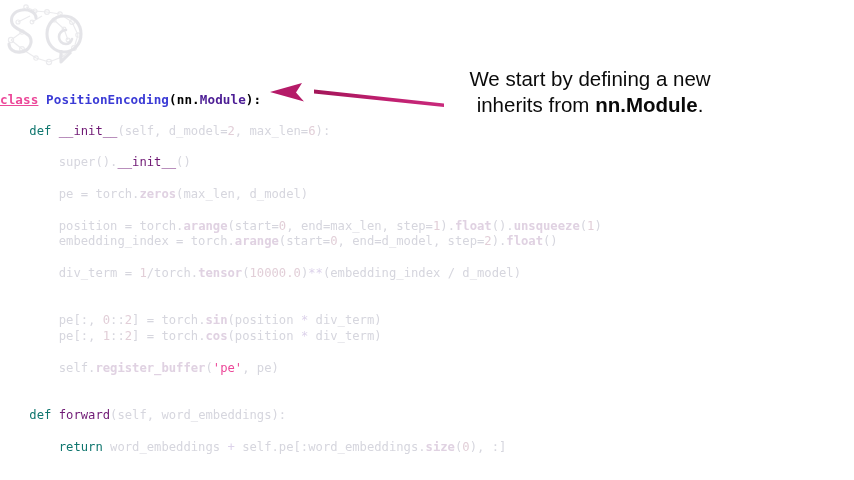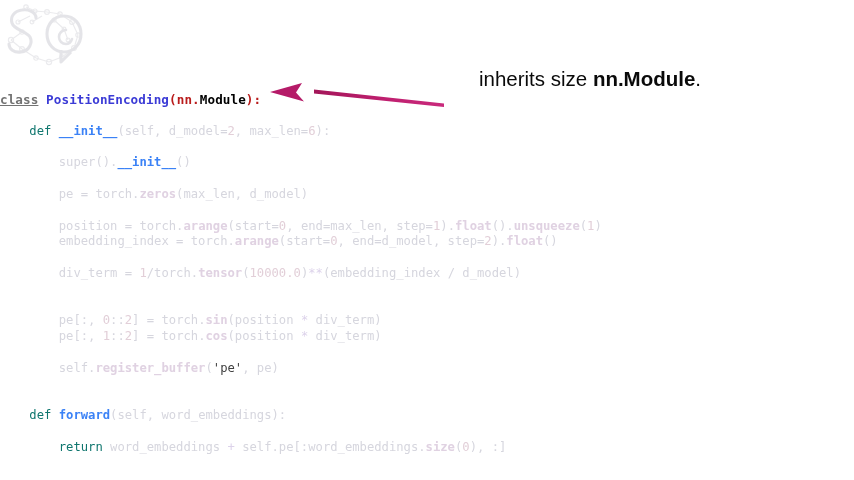--- a/index.html
+++ b/index.html
@@ -50,32 +50,32 @@
     height: 15.8px;
   }
   .ln.blank { height: 15.8px; }
 
   
   .ln.hi {
     font-weight: bold;
     font-size: 12.6px;
     letter-spacing: .1px;
   }
-  .ln.hi .kw  { color: #737373; text-decoration: underline; }
+  .ln.hi .kw  { color: #ec4899; text-decoration: underline; }
   .ln.hi .cls { color: #3b3bd6; }
-  .ln.hi .pn  { color: #b91c1c; }
-  .ln.hi .mod { color: #000000; }
+  .ln.hi .pn  { color: #000000; }
+  .ln.hi .mod { color: #4c1d95; }
 
   
   .ln.fade { color: #d6d6de; }
   .ln.fade .kw   { color: #0f766e; }
-  .ln.fade .fn   { color: #3b82f6; font-weight: bold; }
+  .ln.fade .fn   { color: #701a75; }
   .ln.fade .attr { color: #e0d2e2; font-weight: bold; }
   .ln.fade .num  { color: #e2cfd8; }
-  .ln.fade .str  { color: #404040; }
+  .ln.fade .str  { color: #ec4899; }
   .ln.fade .op   { color: #dcd2ea; }
 
   
   #arrow {
     position: absolute;
     left: 262px;
     top: 74px;
     width: 200px;
     height: 46px;
   }
@@ -166,16 +166,17 @@
         </linearGradient>
       </defs>
 
       <polygon points="182,33 52,19.5 52,15.5 182,29.5" fill="url(#agrad)"></polygon>
 
       <polygon points="8,18 40,9 34,18.4 42,27.5" fill="#b51b68"></polygon>
     </svg>
   </div>
 
   <div id="annotation">
-    <div><span>inherits size </span><b>nn.Module</b><span>.</span></div>
+    <div>We start by defining a new</div>
+    <div><span>inherits from </span><b>nn.Module</b><span>.</span></div>
   </div>
 
 </div>
 
 </body></html>

